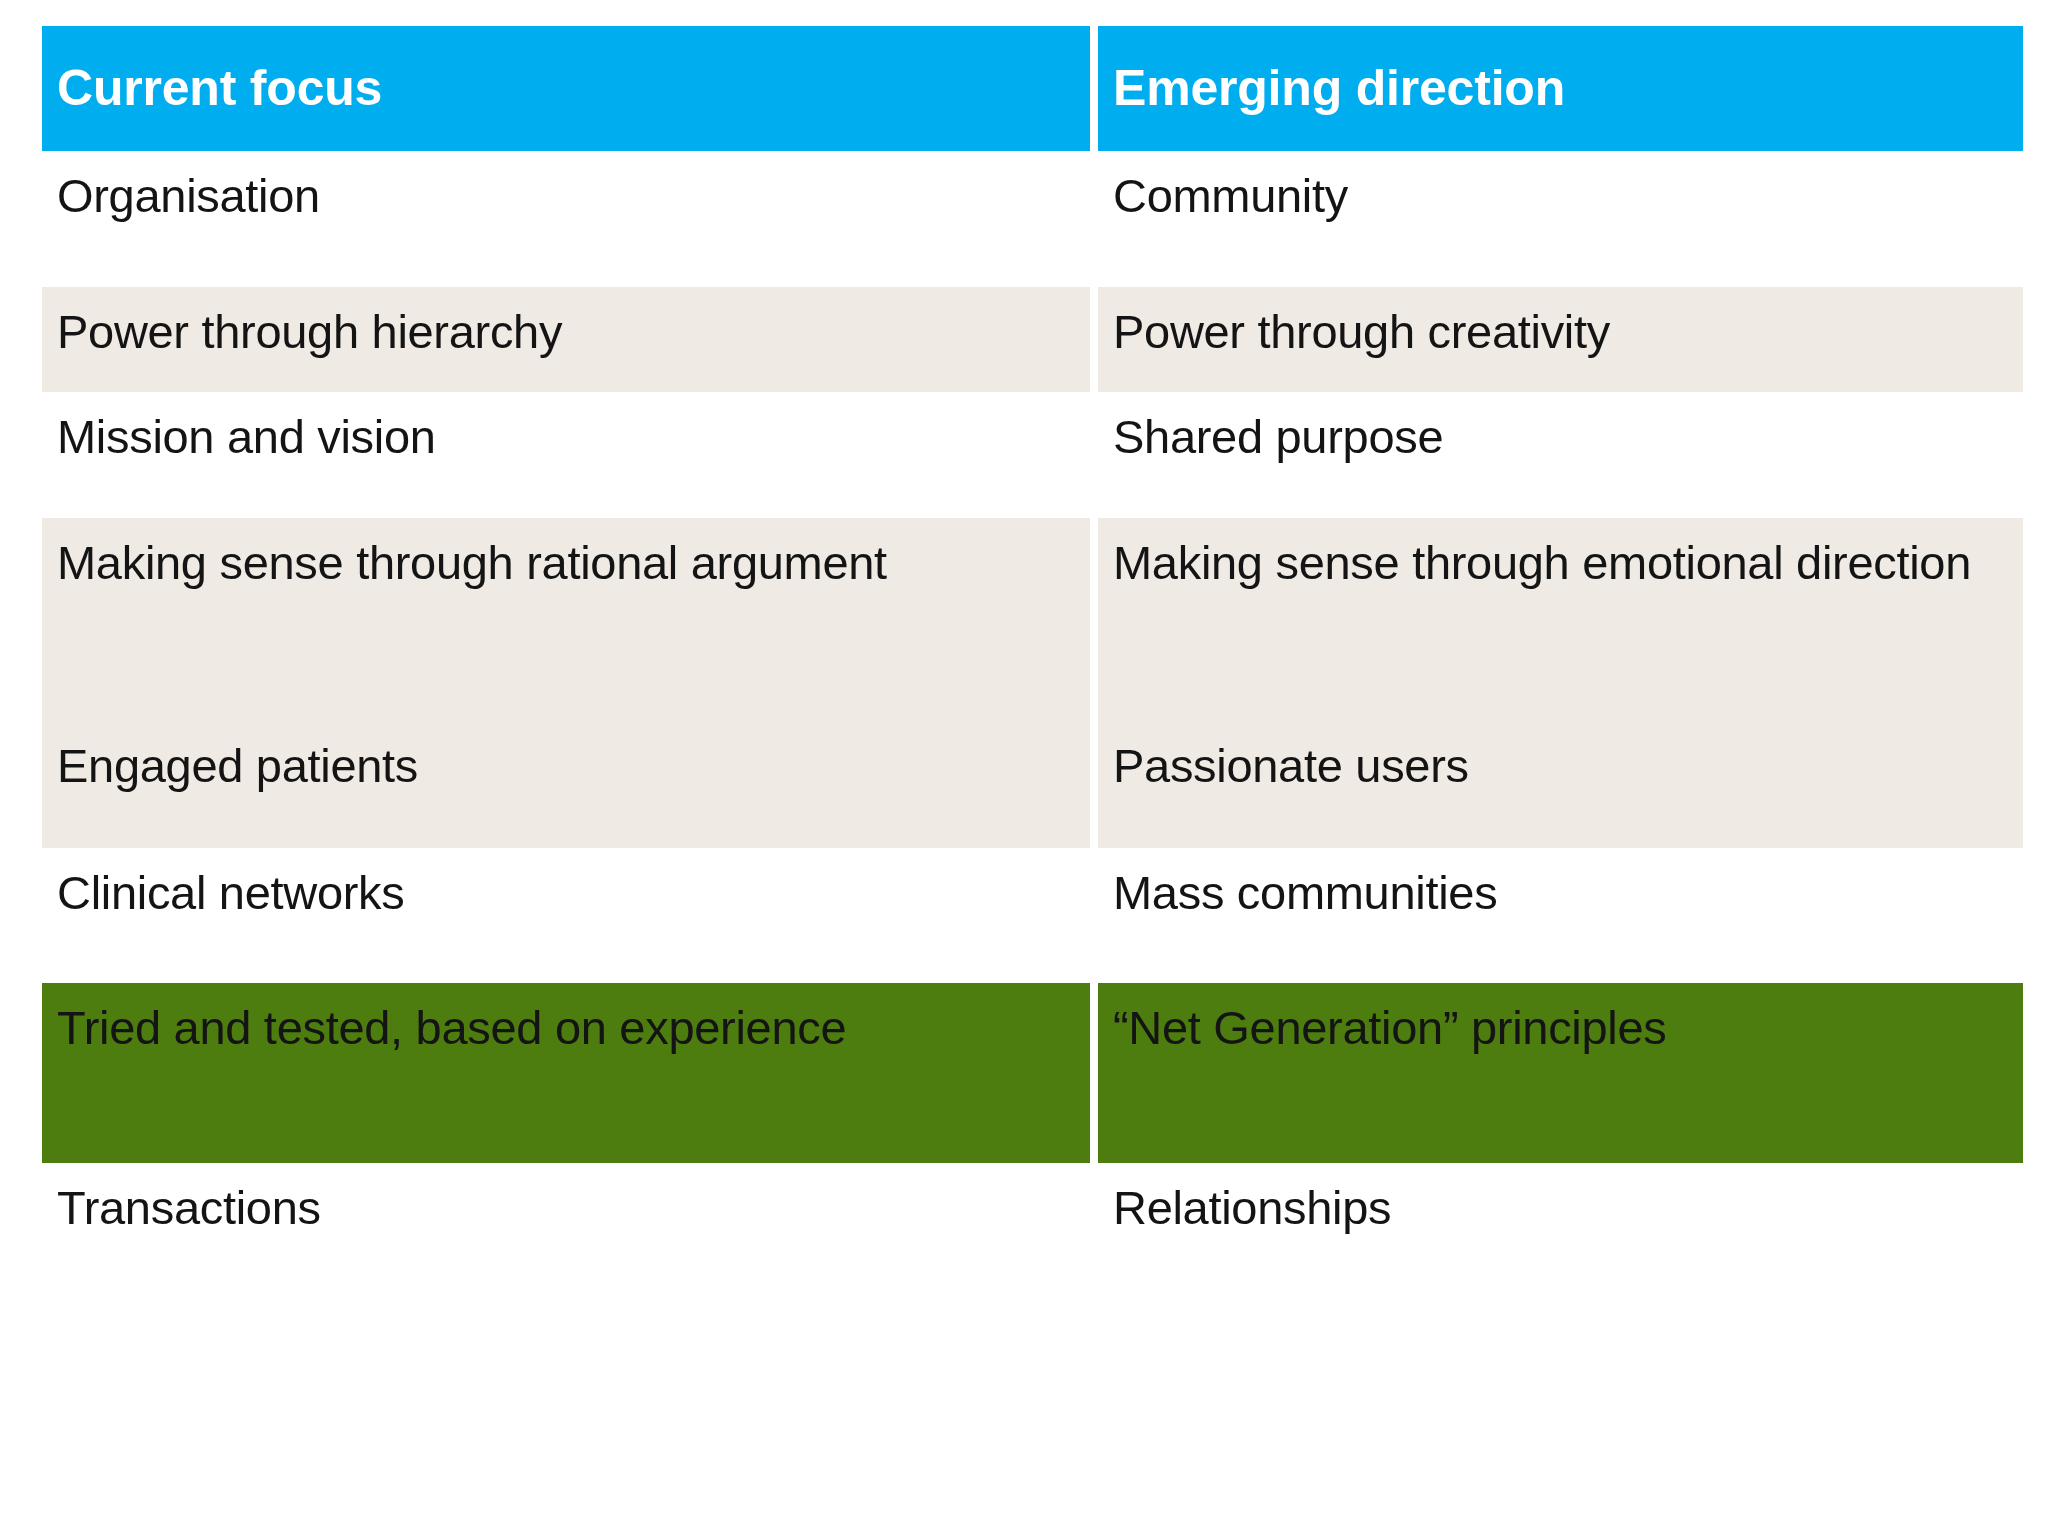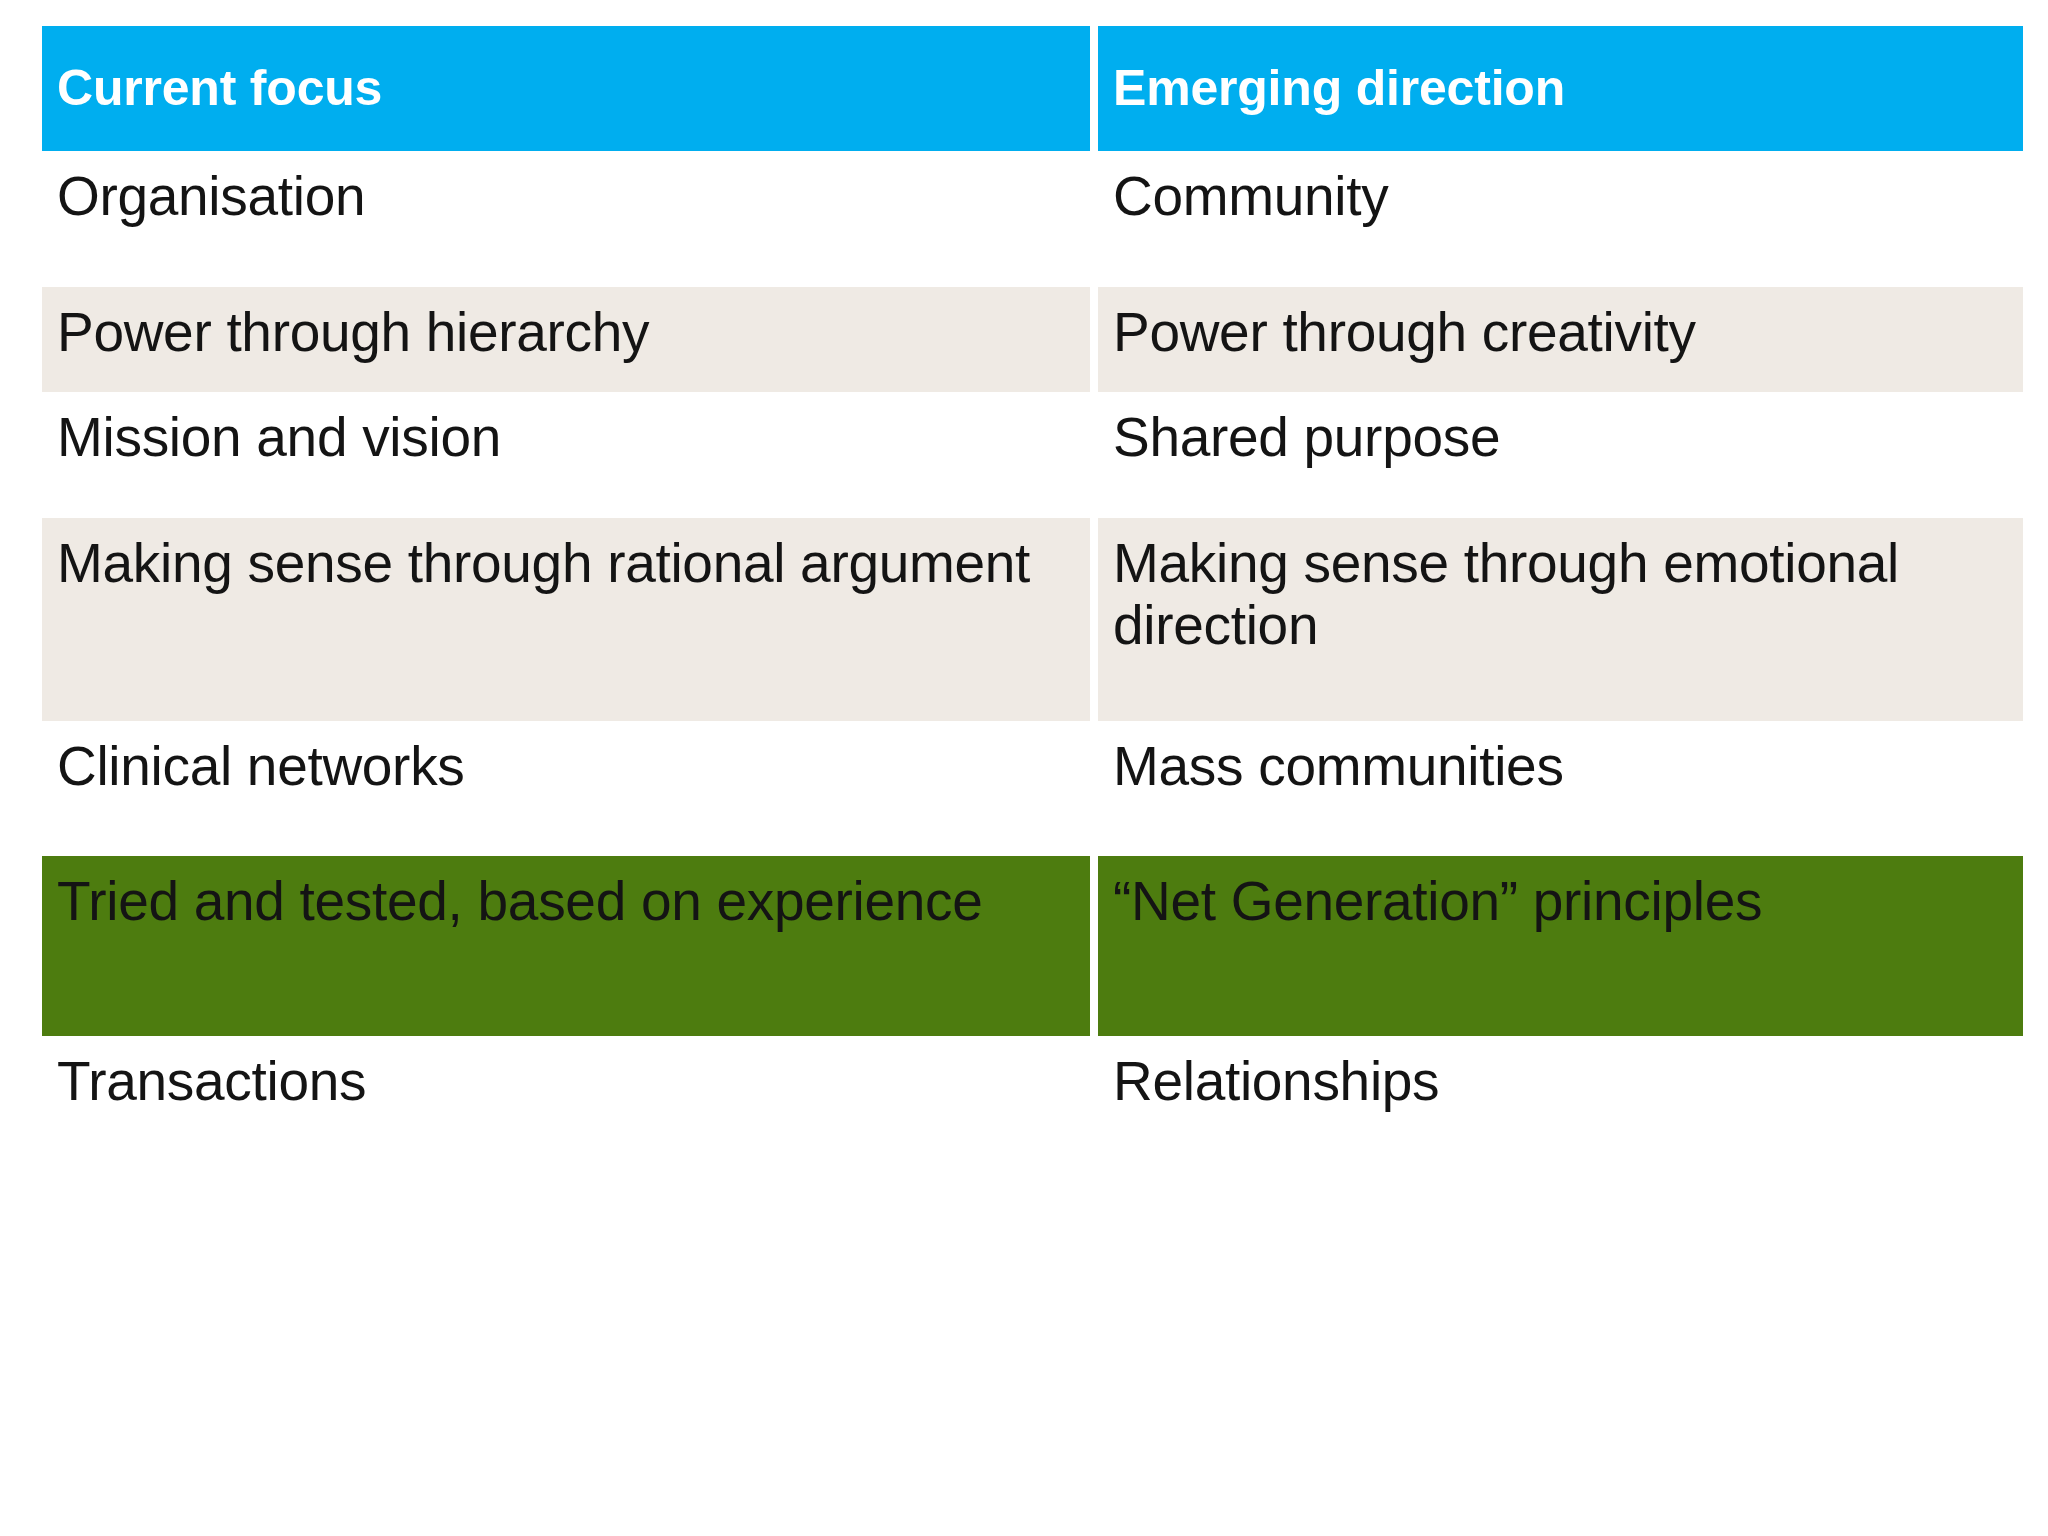--- a/index.html
+++ b/index.html
@@ -55,21 +55,21 @@
     white-space: nowrap;
     letter-spacing: -0.2px;
   }
   .header-row th.spacer-cell {
     background: #ffffff;
     padding: 0;
   }
 
   
   .data-row td {
-    font-size: 55px;
+    font-size: 47px;
     line-height: 62px;
     color: #141414;
     padding: 14px 12px 16px 15px;
     text-align: left;
     letter-spacing: -0.3px;
   }
   .data-row td.spacer-cell {
     background: #ffffff !important;
     padding: 0;
   }
@@ -149,20 +149,29 @@
         <td>
           <span class="cell-text">Making sense through rational argument</span>
         </td>
         <td class="spacer-cell"></td>
         <td>
           <span class="cell-text">Making sense through emotional direction</span>
         </td>
       </tr>
 
 
+      <tr class="data-row row-shade-warm h-127">
+        <td>
+          <span class="cell-text">Engaged patients</span>
+        </td>
+        <td class="spacer-cell"></td>
+        <td>
+          <span class="cell-text">Passionate users</span>
+        </td>
+      </tr>
 
       <tr class="data-row row-plain h-135">
         <td>
           <span class="cell-text">Clinical networks</span>
         </td>
         <td class="spacer-cell"></td>
         <td>
           <span class="cell-text">Mass communities</span>
         </td>
       </tr>

